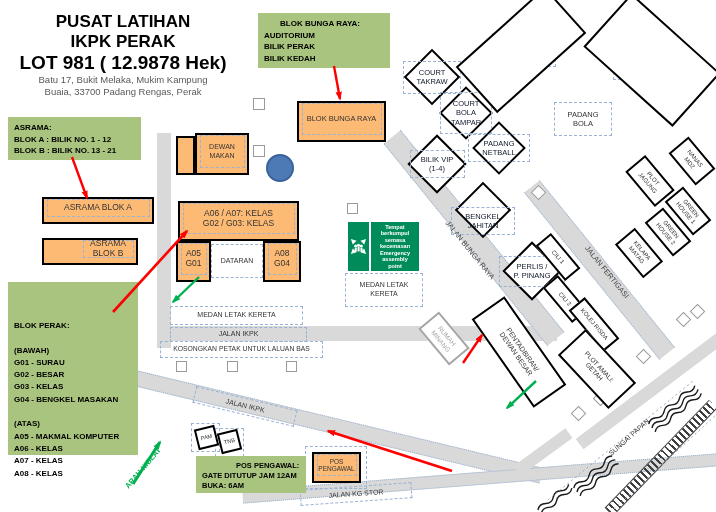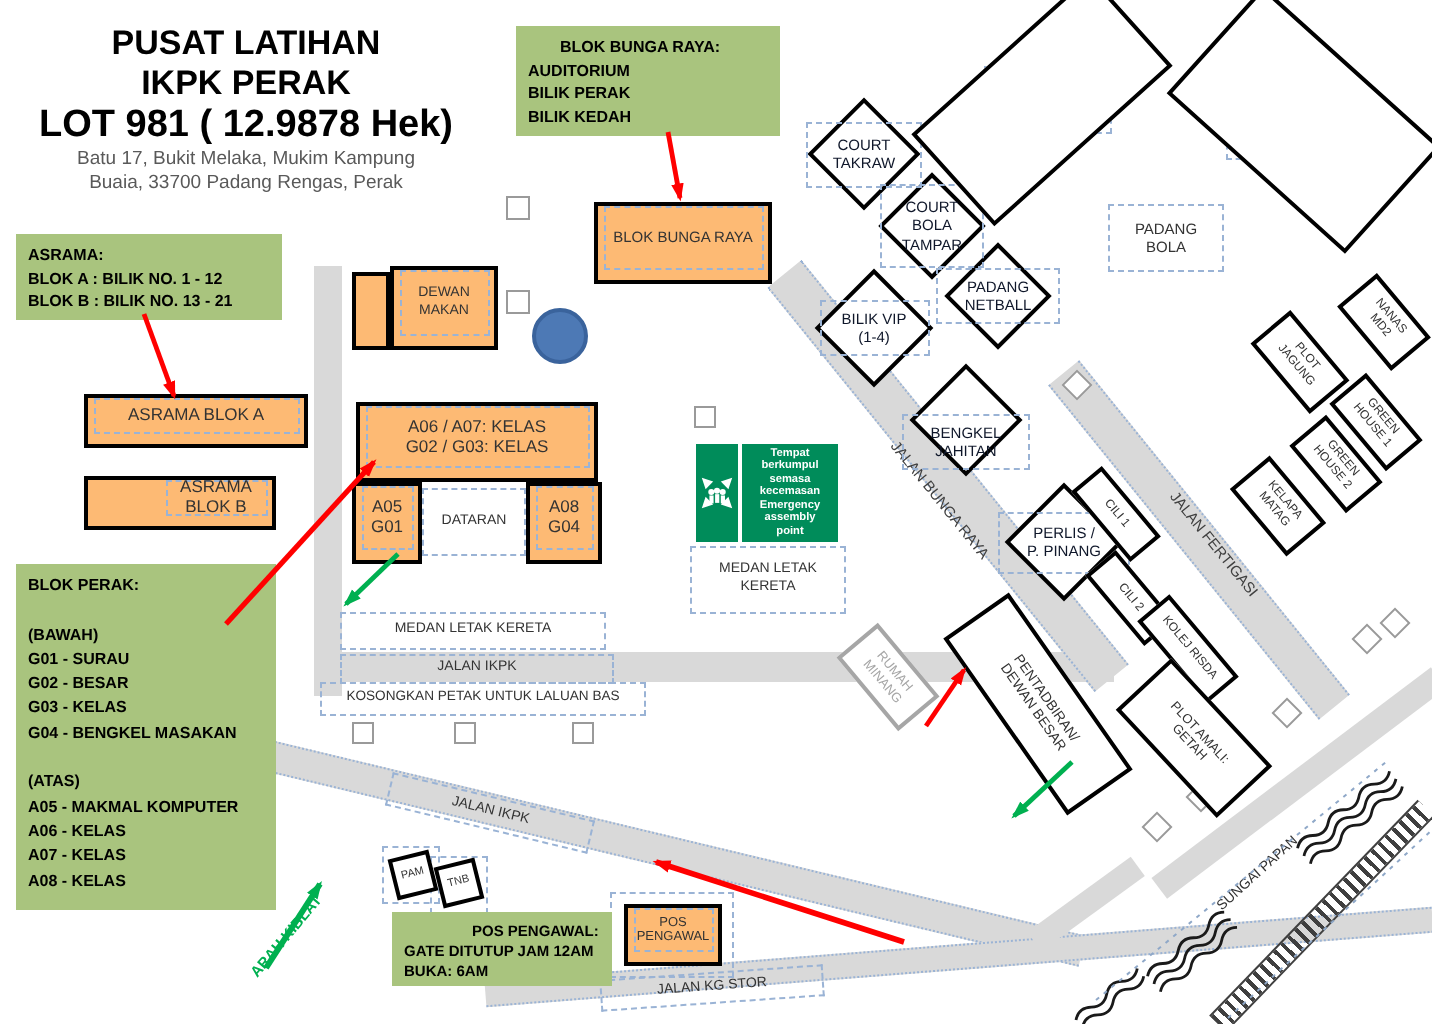--- a/index.html
+++ b/index.html
@@ -306,21 +306,21 @@
       <div style="font-size: 8px; line-height: 11.5px;">BLOK A : BILIK NO. 1 - 12</div>
       <div style="font-size: 8px; line-height: 11.5px;">BLOK B : BILIK NO. 13 - 21</div>
     </div>
     <div class="note" style="left: 258px; top: 13px; width: 132px; height: 55px;">
       <div style="font-size: 8px; line-height: 11.5px; padding-left: 16px;">BLOK BUNGA RAYA:</div>
       <div style="font-size: 8px; line-height: 11.5px;">AUDITORIUM</div>
       <div style="font-size: 8px; line-height: 11.5px;">BILIK PERAK</div>
       <div style="font-size: 8px; line-height: 11.5px;">BILIK KEDAH</div>
     </div>
     <div class="note" style="left: 8px; top: 282px; width: 130px; height: 173px;">
-      <div style="font-size: 8px; line-height: 12.3px;">BLOK PERAK:</div>
+      <div style="font-size: 8px; line-height: 12.3px; margin-top: 33px;">BLOK PERAK:</div>
       <div style="font-size: 8px; line-height: 12.3px;">&nbsp;</div>
       <div style="font-size: 8px; line-height: 12.3px;">(BAWAH)</div>
       <div style="font-size: 8px; line-height: 12.3px;">G01 - SURAU</div>
       <div style="font-size: 8px; line-height: 12.3px;">G02 - BESAR</div>
       <div style="font-size: 8px; line-height: 12.3px;">G03 - KELAS</div>
       <div style="font-size: 8px; line-height: 12.3px;">G04 - BENGKEL MASAKAN</div>
       <div style="font-size: 8px; line-height: 12.3px;">&nbsp;</div>
       <div style="font-size: 8px; line-height: 12.3px;">(ATAS)</div>
       <div style="font-size: 8px; line-height: 12.3px;">A05 - MAKMAL KOMPUTER</div>
       <div style="font-size: 8px; line-height: 12.3px;">A06 - KELAS</div>

